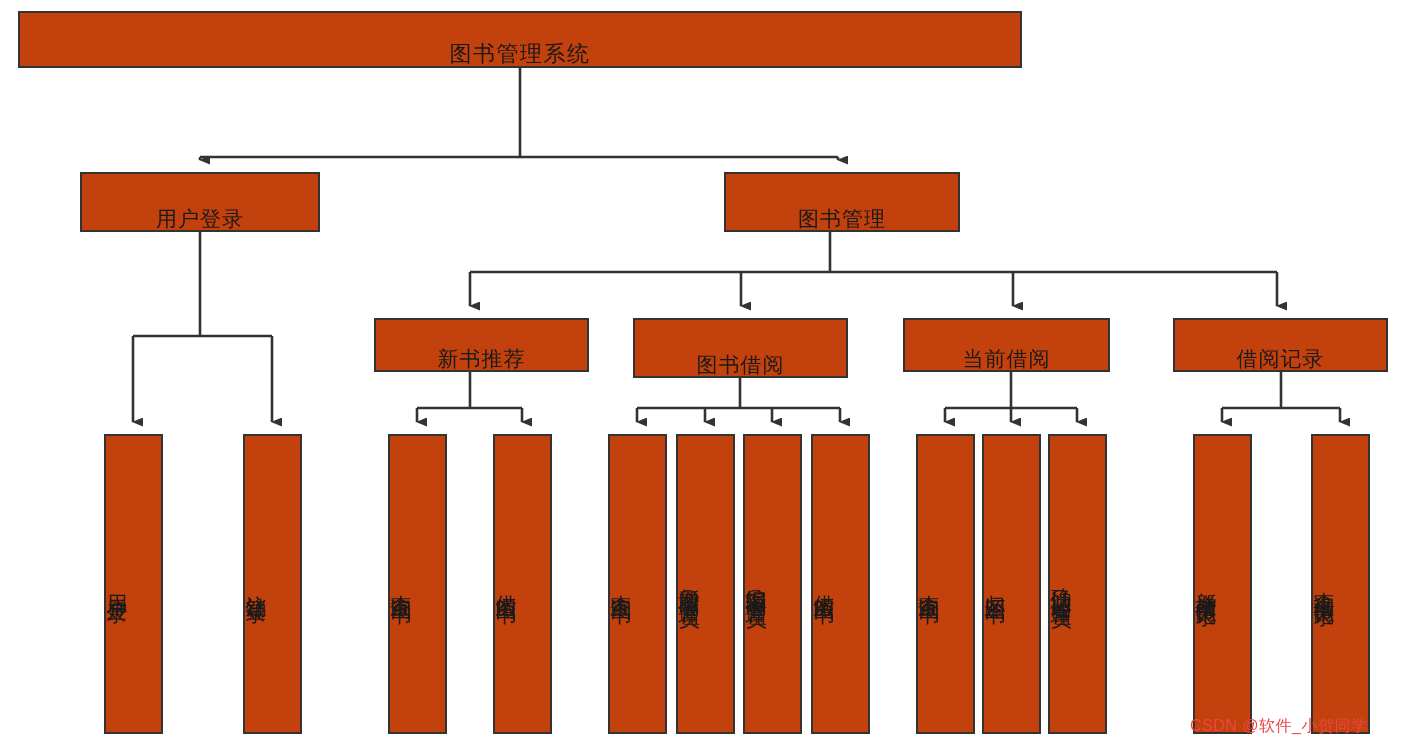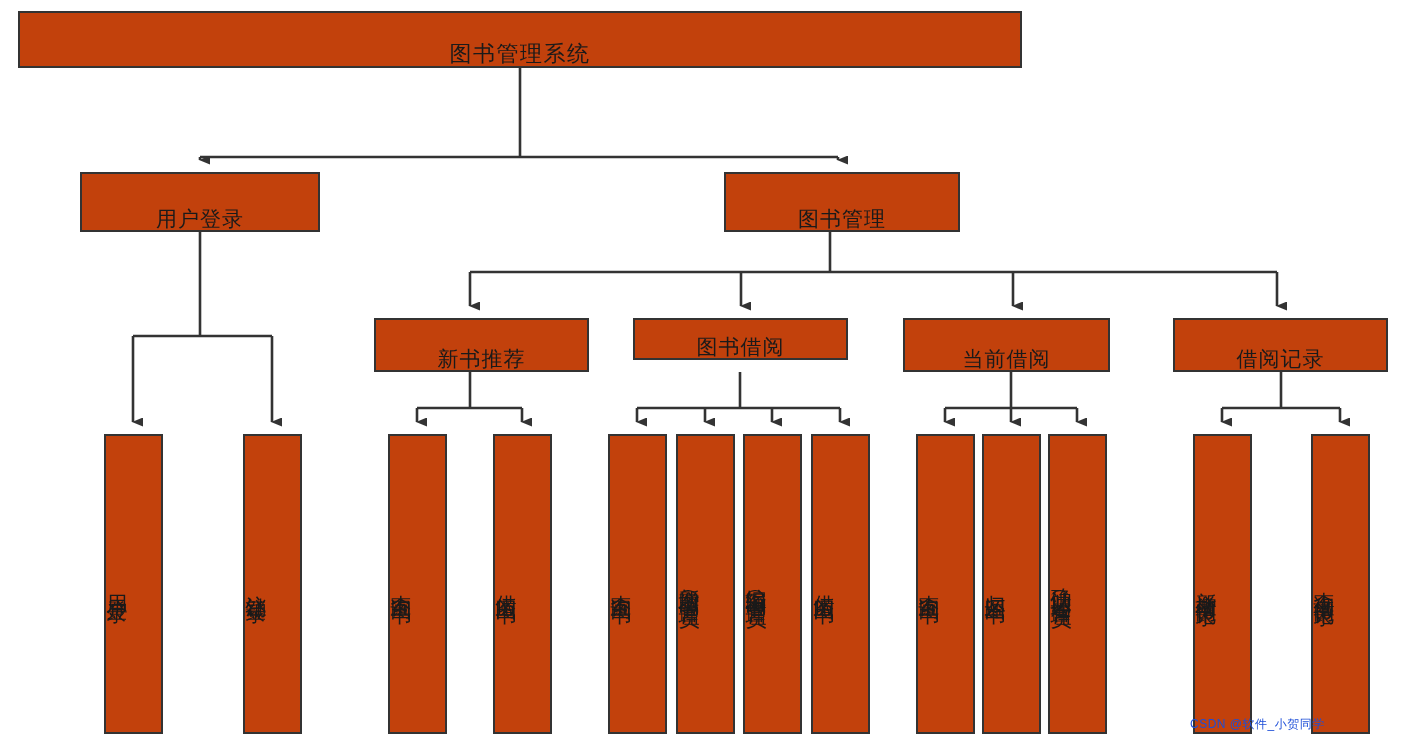--- a/index.html
+++ b/index.html
@@ -52,22 +52,22 @@
     line-height: 1.05;
   }
   .node.v .vtxt {
     writing-mode: vertical-rl;
     text-orientation: upright;
     display: block;
     white-space: nowrap;
   }
   .watermark {
     position: absolute;
-    font-size: 12px;
-    color: #1d4ed8;
+    font-size: 16px;
+    color: #ef4444;
     letter-spacing: 0.5px;
     white-space: nowrap;
   }
 </style>
 </head>
 <body>
 
 <div id="canvas">
 
   <svg id="wires" viewBox="0 0 1405 747">
@@ -129,21 +129,21 @@
   </div>
 
   <div class="node h" style="left:712px; top:172px; width:236px; height:60px;margin-left:12px;">
     <span>图书管理</span>
   </div>
 
   <div class="node h" style="left:363px; top:318px; width:215px; height:54px;margin-left:11px;">
     <span>新书推荐</span>
   </div>
 
-  <div class="node h" style="left:633px; top:318px; width:215px; height:42px;">
+  <div class="node h" style="left:633px; top:318px; width:215px; height:60px;">
     <span>图书借阅</span>
   </div>
 
   <div class="node h" style="left:903px; top:318px; width:207px; height:54px;">
     <span>当前借阅</span>
   </div>
 
   <div class="node h" style="left:1173px; top:318px; width:215px; height:54px;">
     <span>借阅记录</span>
   </div>

